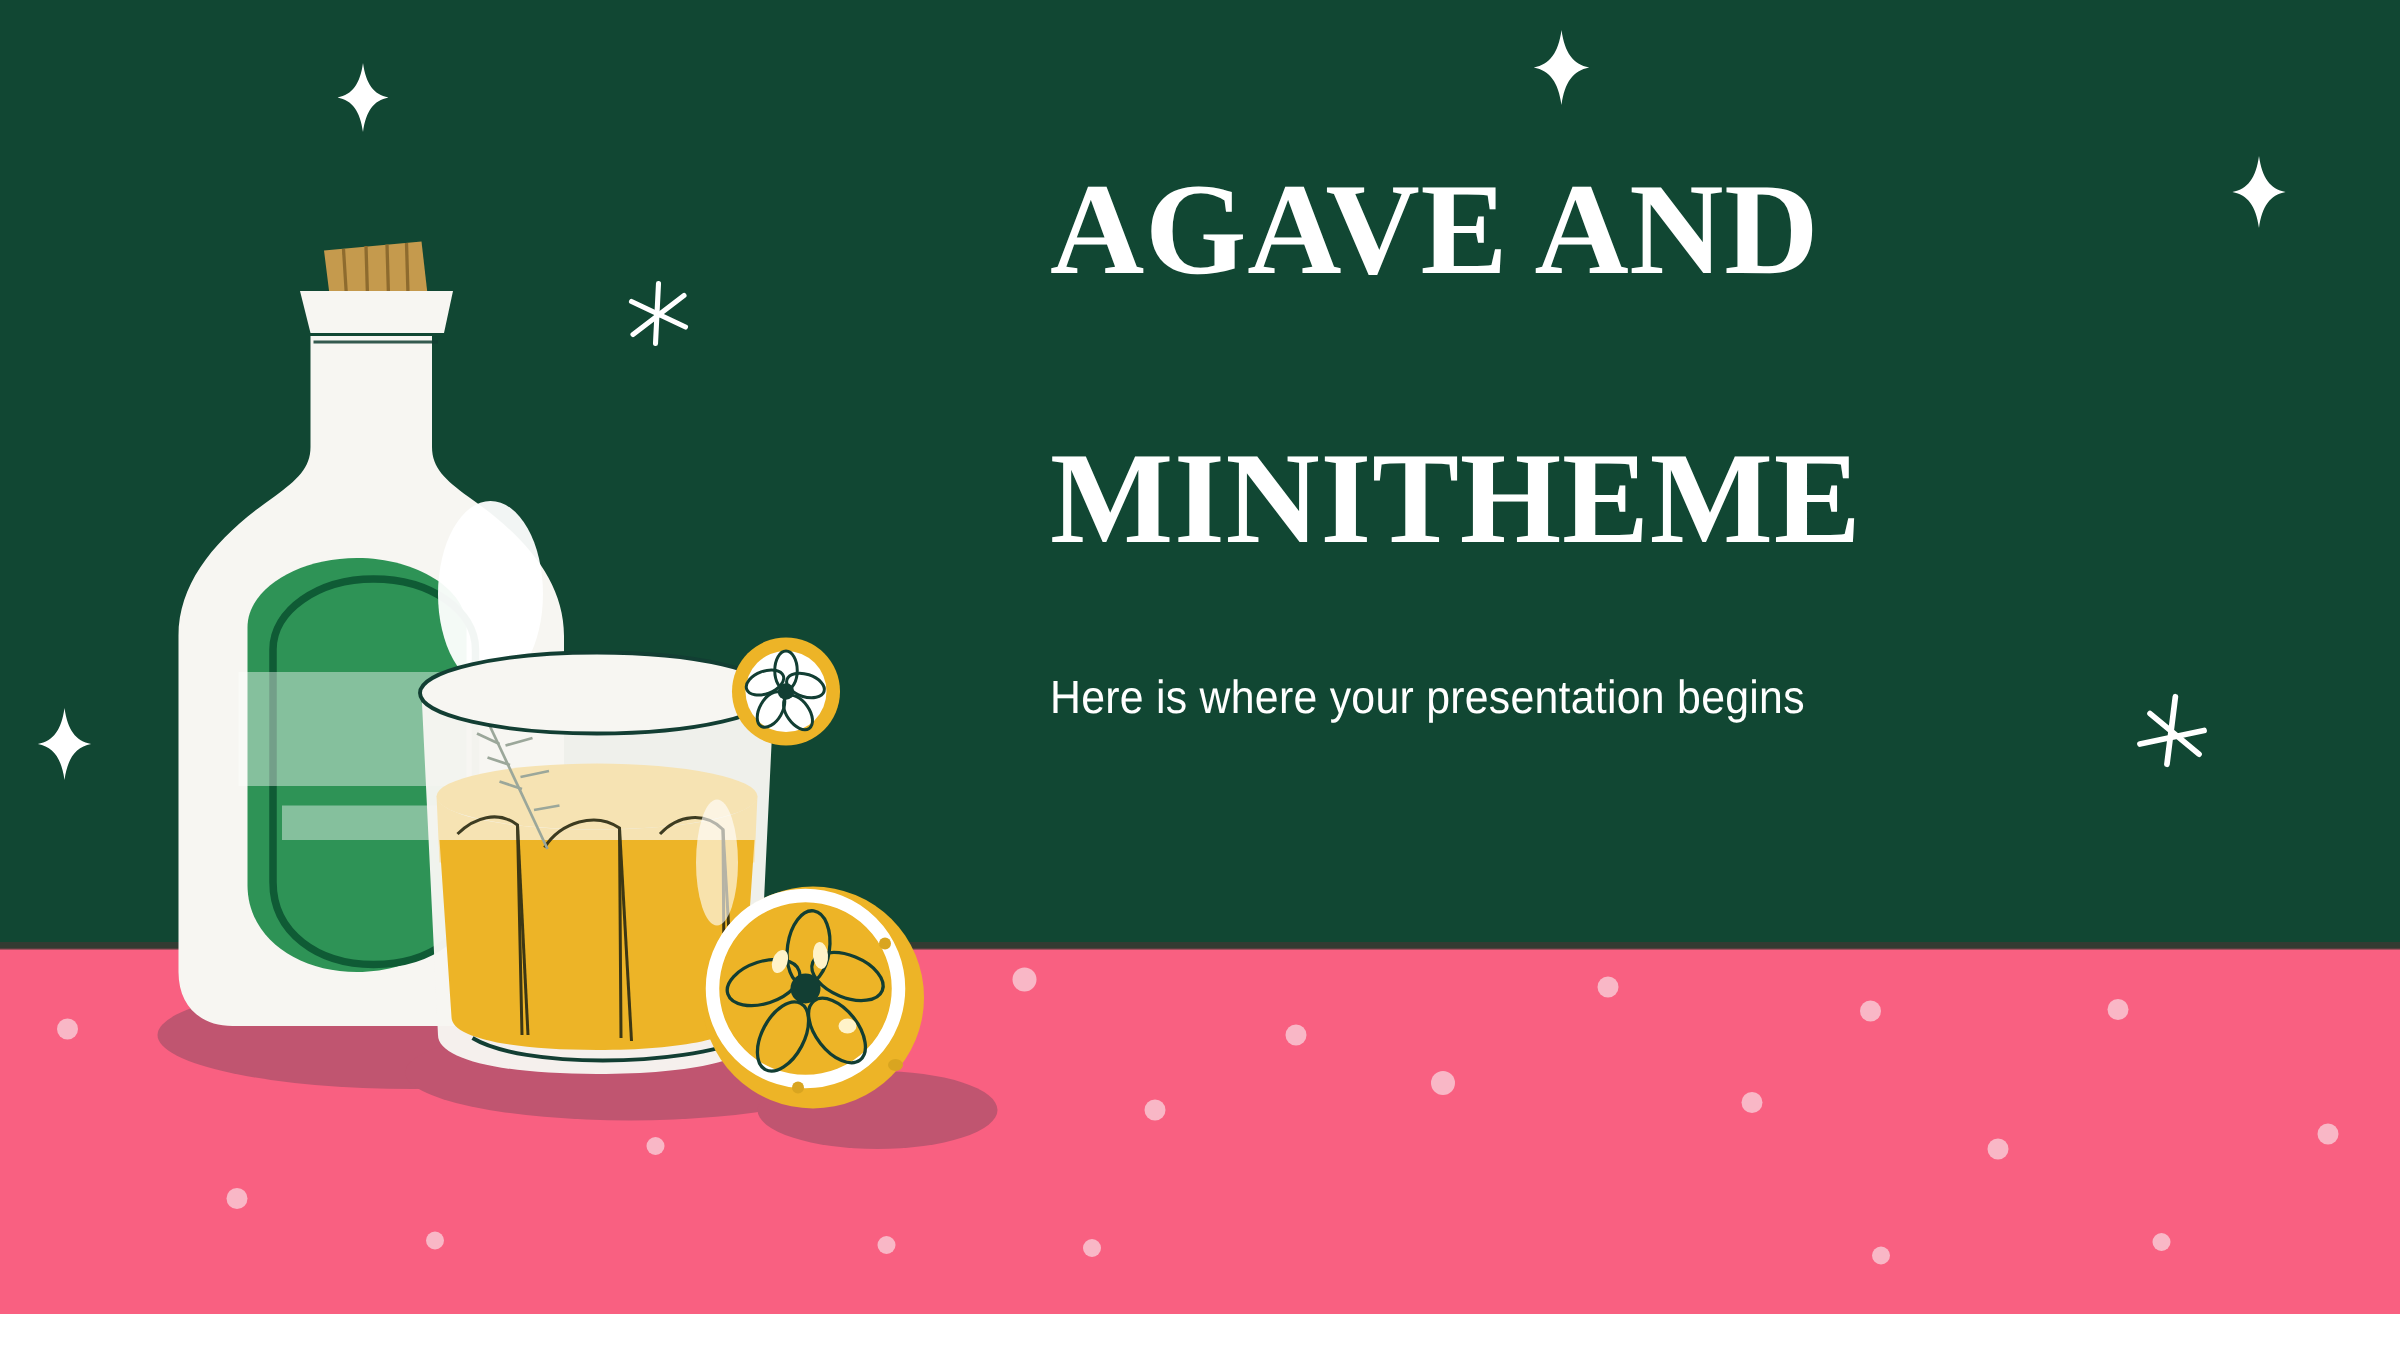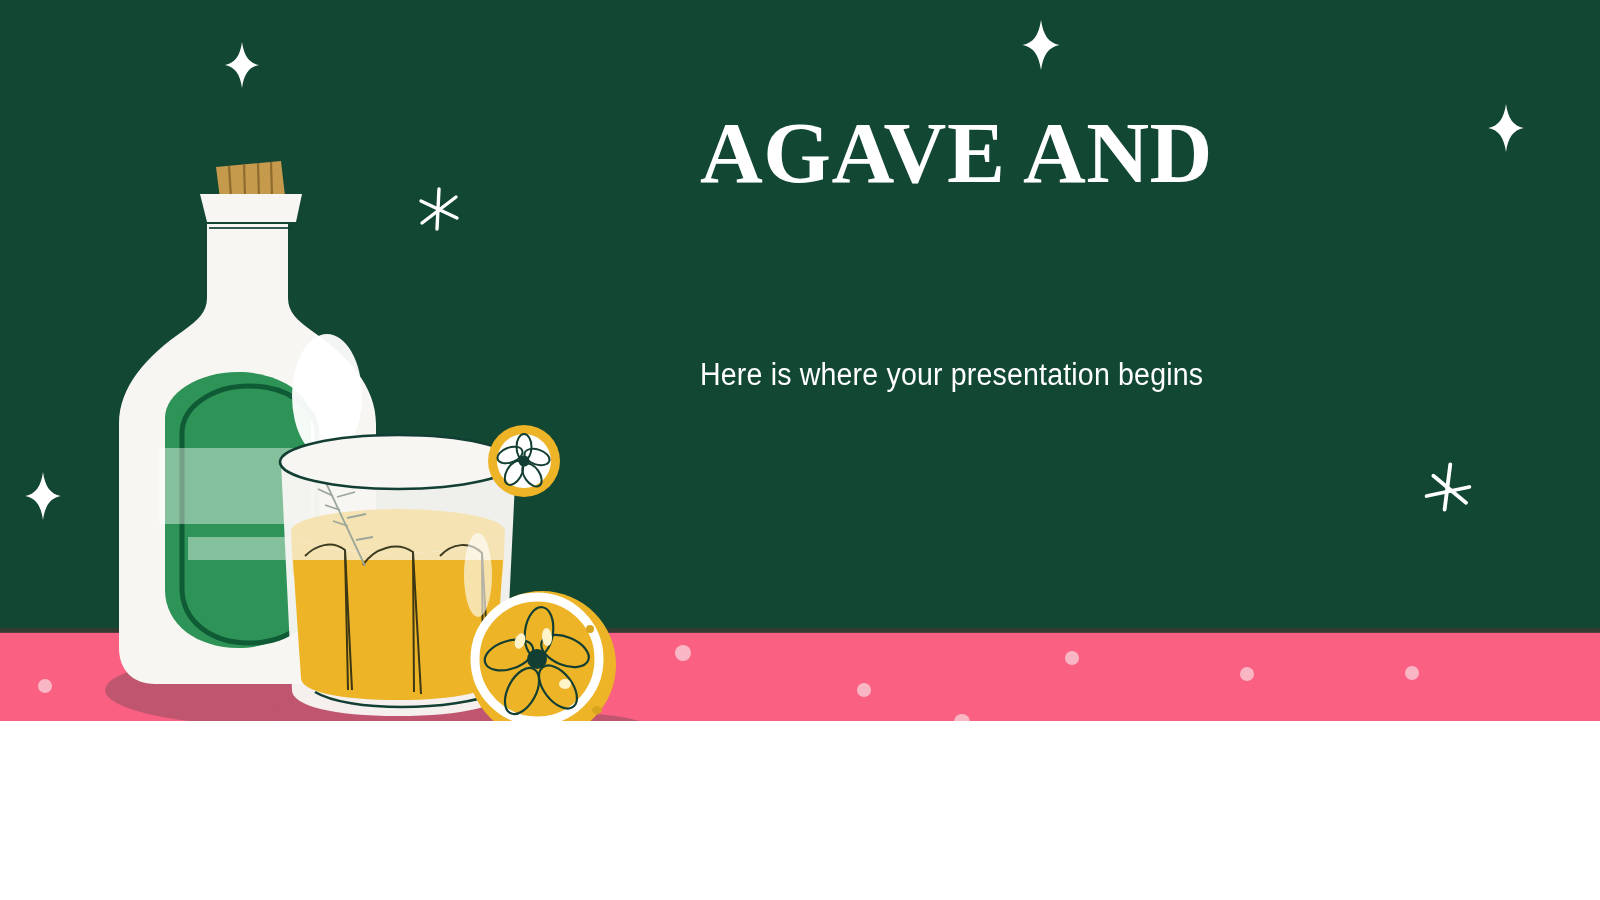--- a/index.html
+++ b/index.html
@@ -3,21 +3,21 @@
 <meta charset="utf-8">
 <style>
   html, body {
     margin: 0;
     padding: 0;
     background: #ffffff;
   }
   .slide {
     position: relative;
     width: 1600px;
-    height: 721px;
+    height: 876px;
     overflow: hidden;
     font-family: "Liberation Sans", sans-serif;
     background: #d946ef;
   }
   .bg-green {
     position: absolute;
     left: 0; top: 0;
     width: 1600px;
     height: 632px;
     background: #114733;
@@ -287,17 +287,18 @@
         <circle cx="1412" cy="673" r="7"></circle>
         <circle cx="1441" cy="828" r="6"></circle>
         <circle cx="1552" cy="756" r="7"></circle>
       </g>
   </svg>
 
   <div class="text-block">
     <h1 class="title">
       <span>AGAVE AND</span><br>
       <br>
+      <span>MINITHEME</span>
     </h1>
     <p class="subtitle">Here is where your presentation begins</p>
   </div>
 
 </div>
 
 </body></html>

